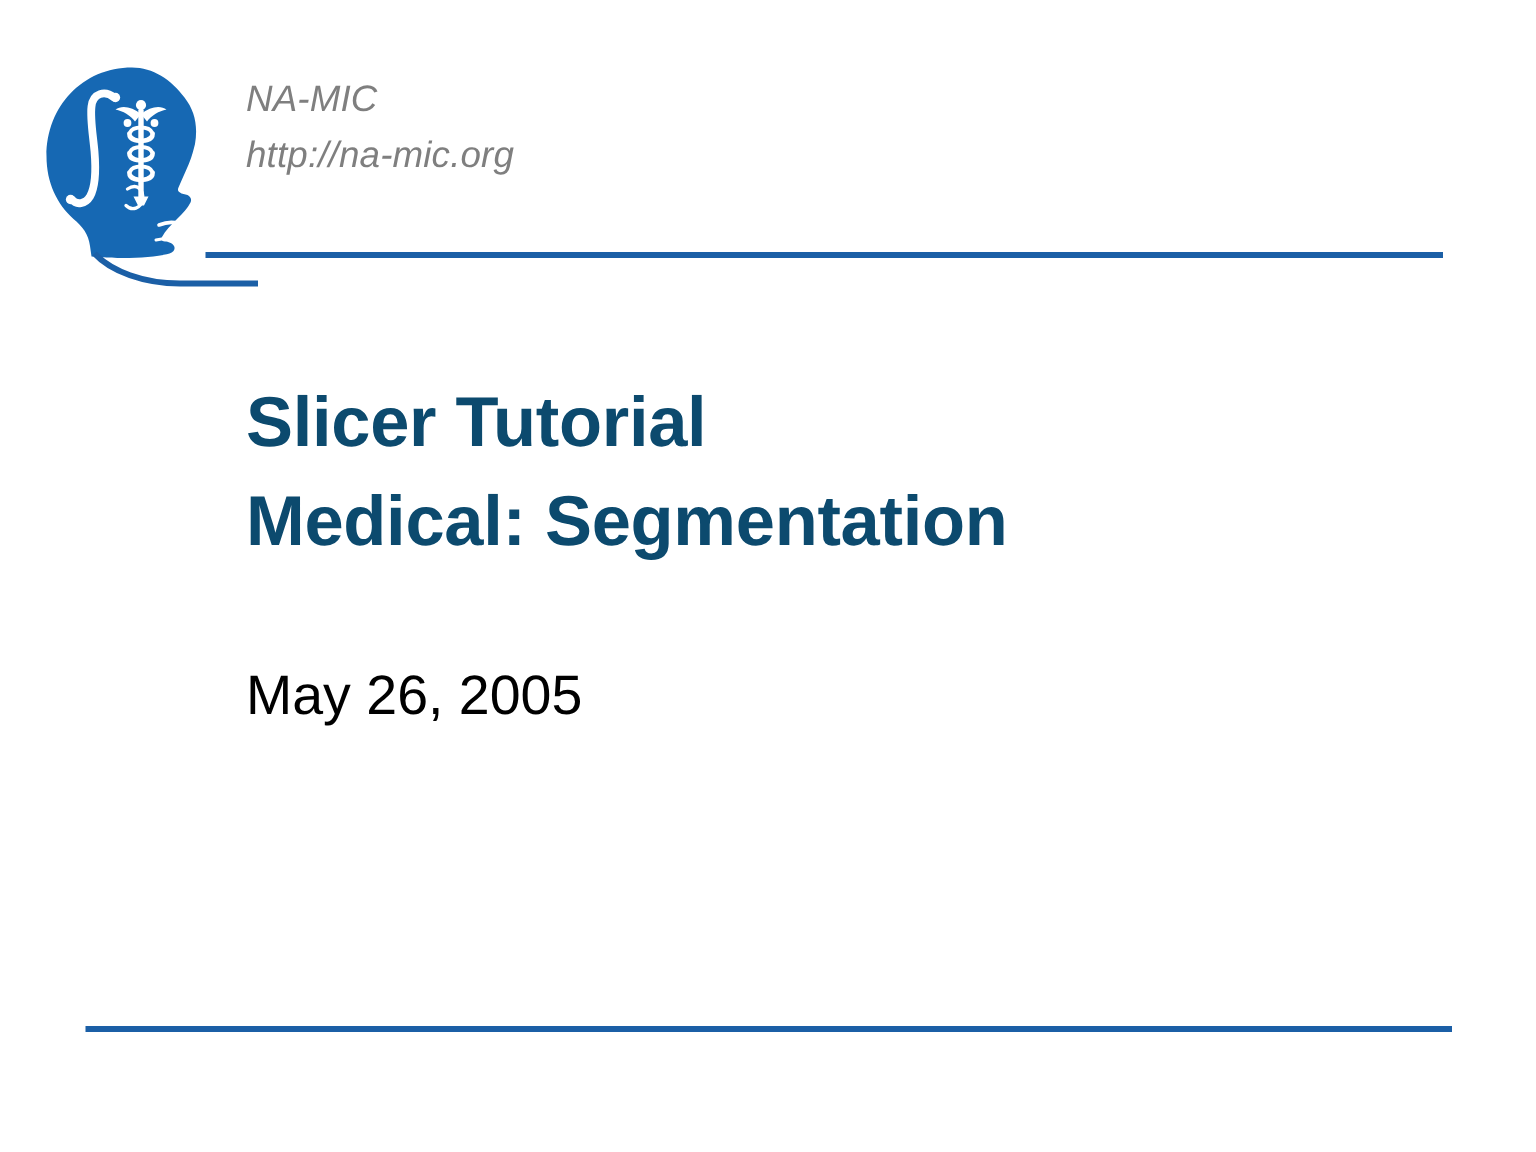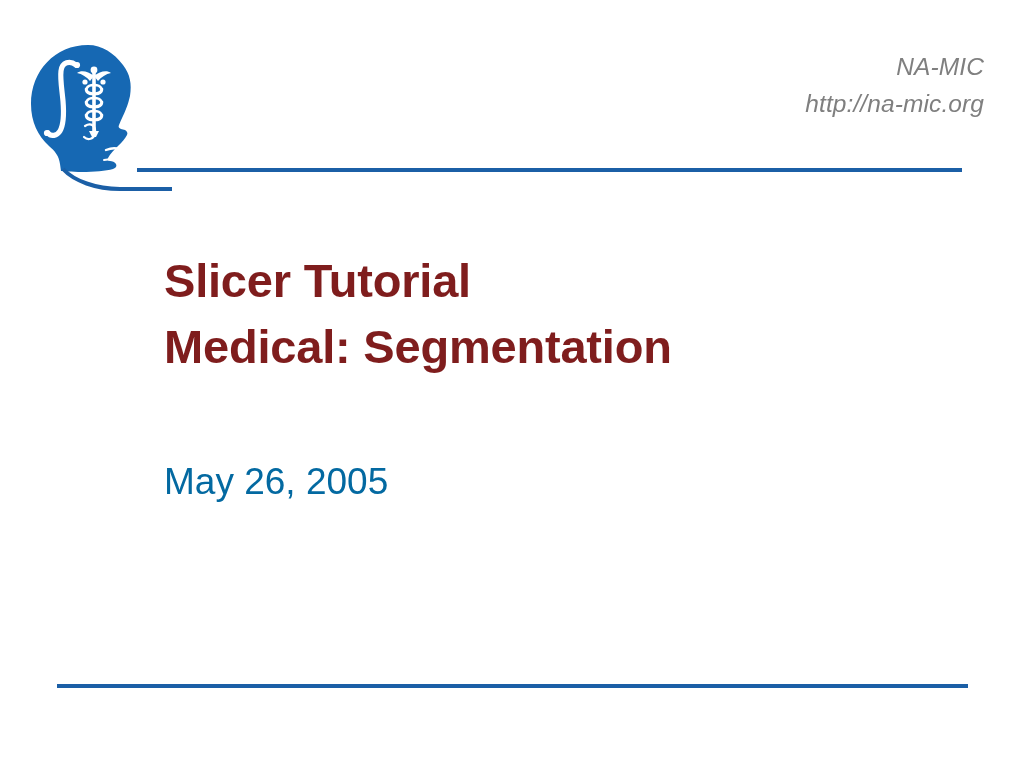--- a/index.html
+++ b/index.html
@@ -23,21 +23,20 @@
     background: #ffffff;
   }
 
   
   #header {
     position: absolute;
     left: 0;
     top: 0;
     width: 1024px;
     height: 190px;
-    text-align: right;
   }
 
   #logo-mark {
     position: absolute;
     left: 22px;
     top: 38px;
     width: 150px;
     height: 145px;
   }
   #logo-mark svg {
@@ -80,34 +79,34 @@
     left: 164px;
     top: 248px;
     width: 820px;
   }
 
   .title-line {
     font-family: "Liberation Sans", sans-serif;
     font-weight: 700;
     font-size: 47px;
     line-height: 66px;
-    color: #7f1d1d;
+    color: #0c4a6e;
     white-space: nowrap;
     letter-spacing: -0.2px;
   }
 
   #date-line {
     position: absolute;
     left: 164px;
-    top: 458px;
+    top: 440px;
     font-family: "Liberation Sans", sans-serif;
     font-weight: 400;
     font-size: 37px;
     line-height: 48px;
-    color: #0369a1;
+    color: #000000;
     white-space: nowrap;
   }
 
   
   #rule-bottom {
     position: absolute;
     left: 57px;
     top: 684px;
     width: 911px;
     height: 4px;

